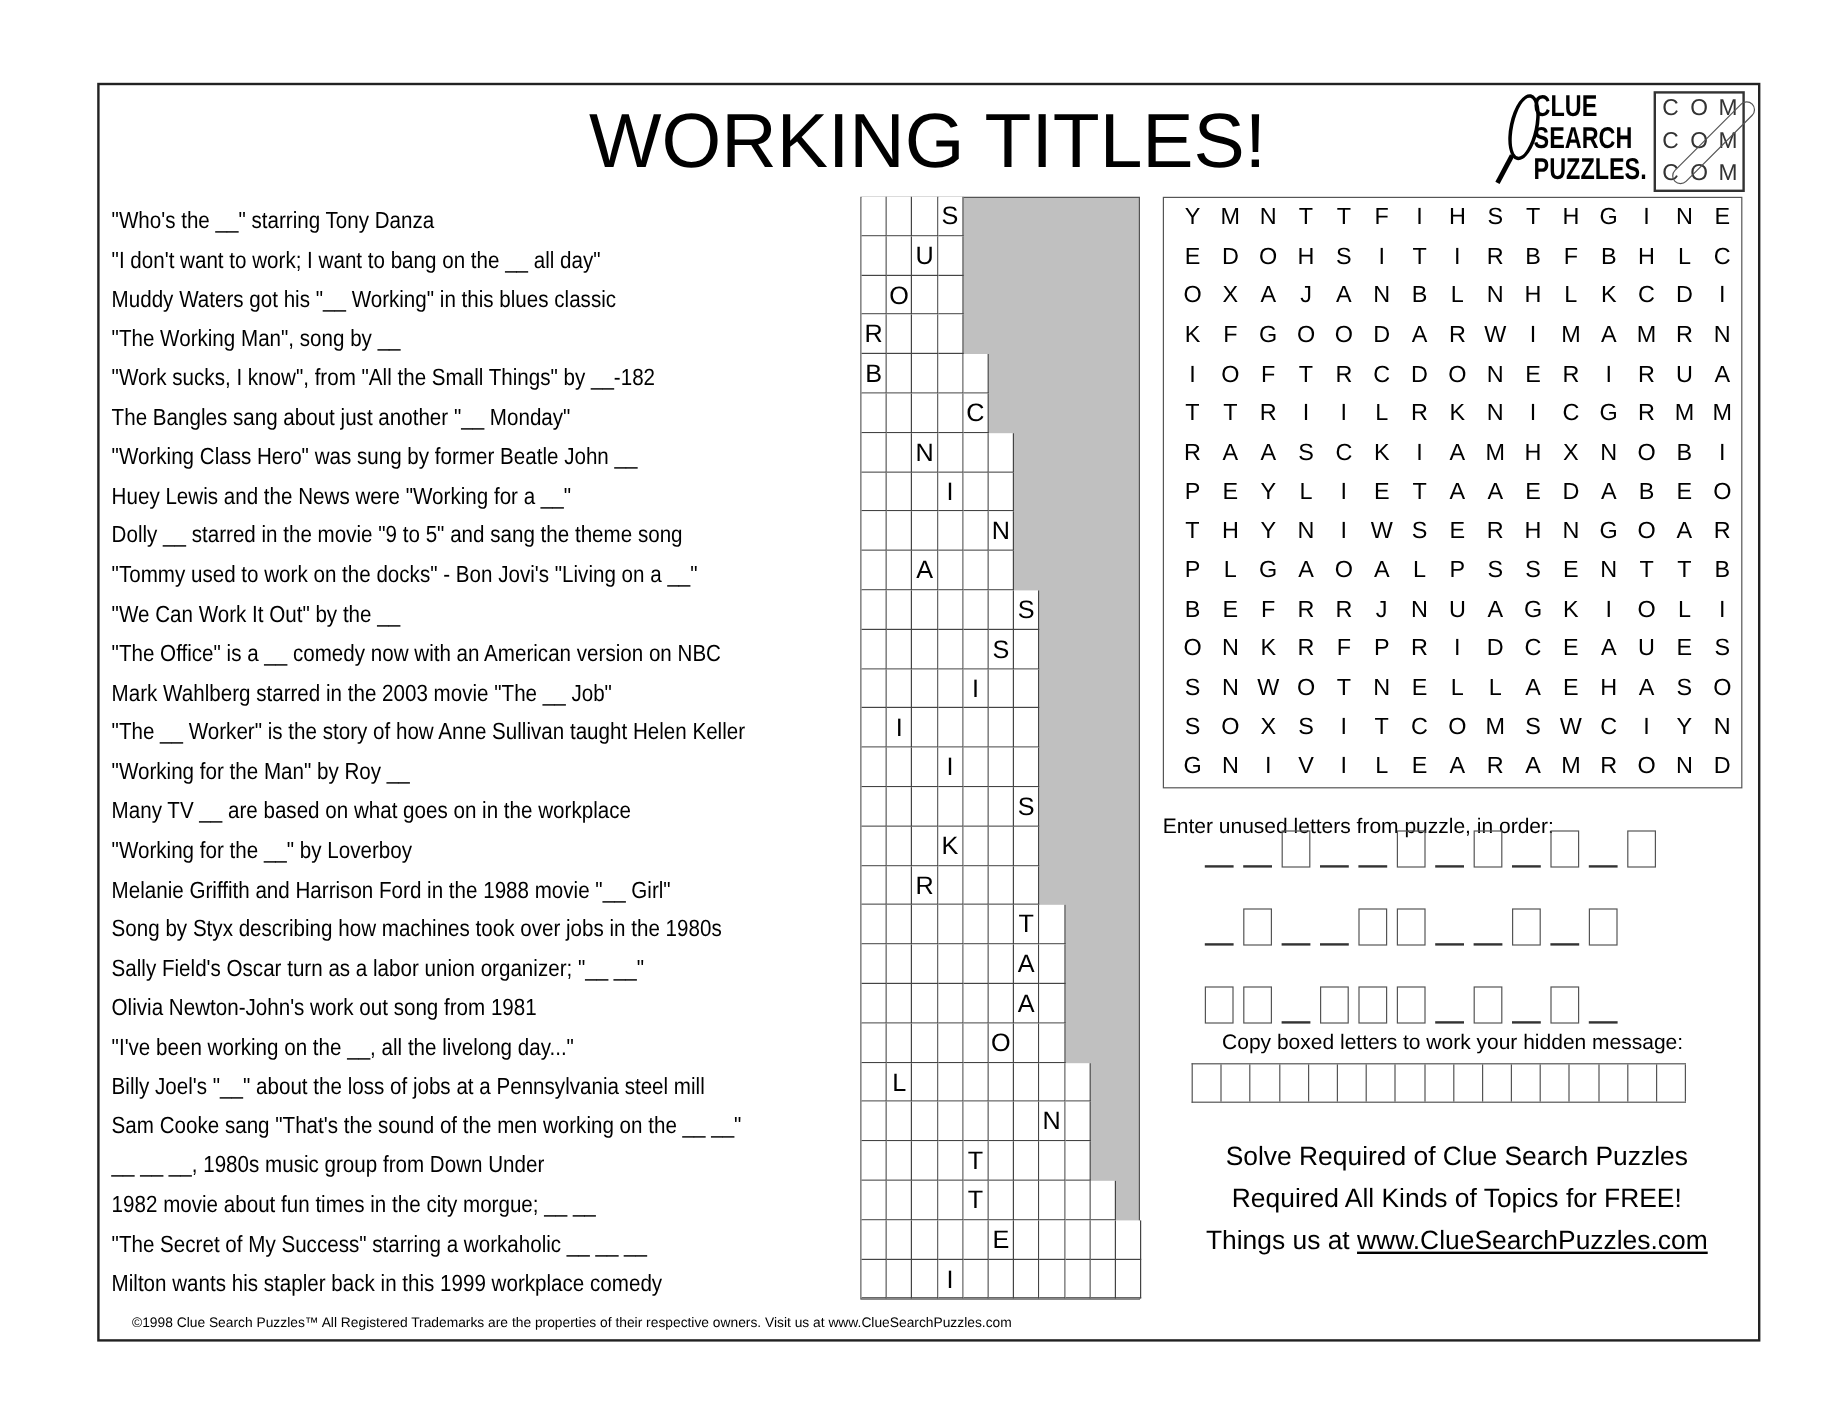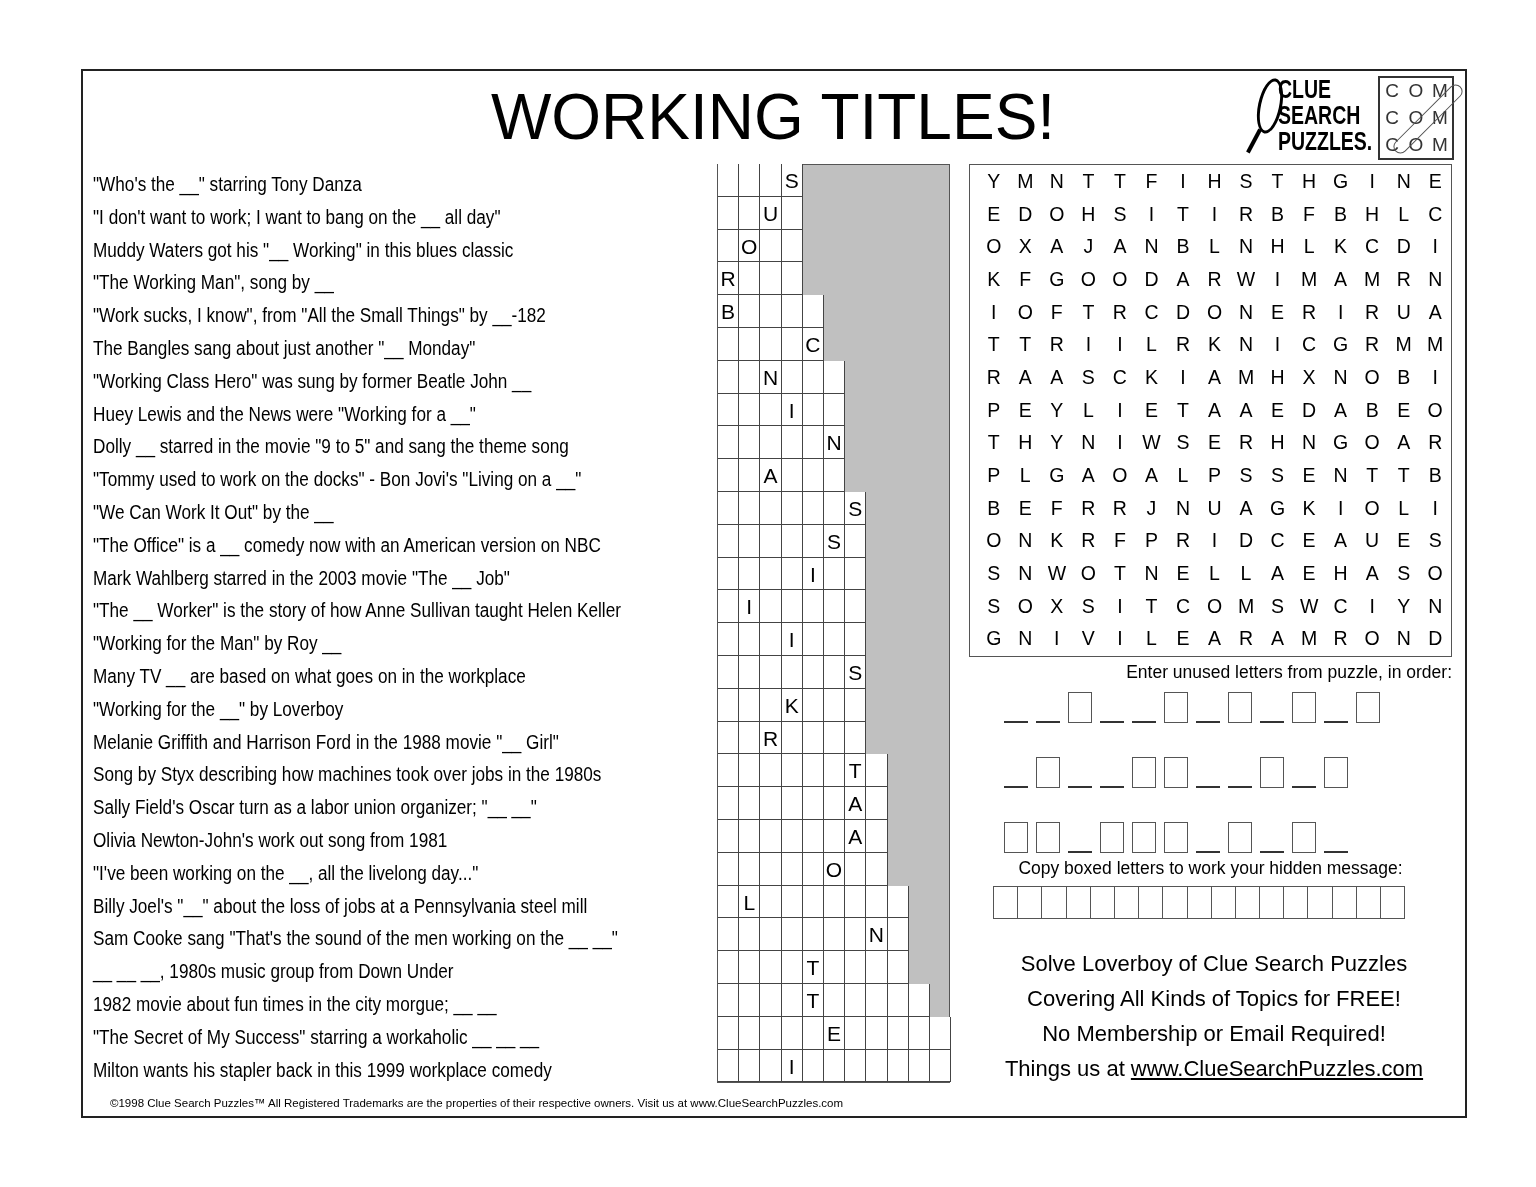--- a/index.html
+++ b/index.html
@@ -14,21 +14,21 @@
   .logo .com{position:absolute;left:130px;top:4px;width:72px;height:80px;border:2px solid #333;display:grid;grid-template-columns:repeat(3,1fr);grid-template-rows:repeat(3,1fr);font-size:19px;color:#333;text-align:center;align-items:center;}
   .logo .slash{position:absolute;left:134px;top:40px;width:90px;height:12px;border:1.5px solid #555;border-radius:8px;transform:rotate(-45deg);transform-origin:center;}
   .clues{position:absolute;left:93px;top:168px;width:610px;}
   .clue{height:32.8px;line-height:32.8px;font-size:19.5px;white-space:nowrap;transform:scaleX(0.88);transform-origin:left center;}
   .grid{position:absolute;left:717px;top:164px;width:233px;height:919px;background:#c0c0c0;border:1px solid #555;box-sizing:border-box;}
   .grow{position:absolute;left:0;height:32.8px;display:flex;}
   .gcell{width:21.2px;height:32.8px;box-sizing:border-box;border-right:1.5px solid #444;border-bottom:1.5px solid #444;background:#fff;font-size:21px;text-align:center;line-height:33px;}
   .ws{position:absolute;left:969px;top:164px;width:483px;height:493px;border:1.5px solid #555;box-sizing:border-box;}
   .wsrow{display:flex;height:32.7px;align-items:center;padding-left:8px;}
   .wsl{width:31.6px;text-align:center;font-size:19.5px;}
-  .unused-label{position:absolute;left:969px;top:662px;width:483px;text-align:right;font-size:17.5px;}
+  .unused-label{position:absolute;left:969px;top:678px;width:483px;text-align:left;font-size:17.5px;}
   .uline{position:absolute;left:1000px;display:flex;align-items:flex-end;gap:0px;}
   .blank{width:24px;height:2px;background:#333;margin:0 4px;}
   .box{width:24px;height:31px;border:1.5px solid #555;box-sizing:border-box;margin:0 4px;}
   .copy-label{position:absolute;left:969px;top:858px;width:483px;text-align:center;font-size:17.5px;}
   .msg{position:absolute;left:993px;top:886px;display:flex;border:1.5px solid #555;border-right:none;}
   .msgcell{width:24.2px;height:31px;border-right:1.5px solid #555;box-sizing:border-box;}
   .promo{position:absolute;left:969px;top:946px;width:490px;text-align:center;font-size:22px;line-height:35px;}
   .promo .url{text-decoration:underline;}
   .footer{position:absolute;left:110px;top:1097px;font-size:11.5px;white-space:nowrap;}
 </style>
@@ -665,19 +665,18 @@
     <div class="msgcell"></div>
     <div class="msgcell"></div>
     <div class="msgcell"></div>
     <div class="msgcell"></div>
     <div class="msgcell"></div>
     <div class="msgcell"></div>
     <div class="msgcell"></div>
   </div>
 
 <div class="promo">
-  <div>Solve Loverboy of Clue Search Puzzles</div>
-  <div>Covering All Kinds of Topics for FREE!</div>
-  <div>No Membership or Email Required!</div>
+  <div>Solve Required of Clue Search Puzzles</div>
+  <div>Required All Kinds of Topics for FREE!</div>
   <div><span>Things us at </span><span class="url">www.ClueSearchPuzzles.com</span></div>
 </div>
 
 <div class="footer">©1998 Clue Search Puzzles™ All Registered Trademarks are the properties of their respective owners. Visit us at www.ClueSearchPuzzles.com</div>
 
 </body></html>

